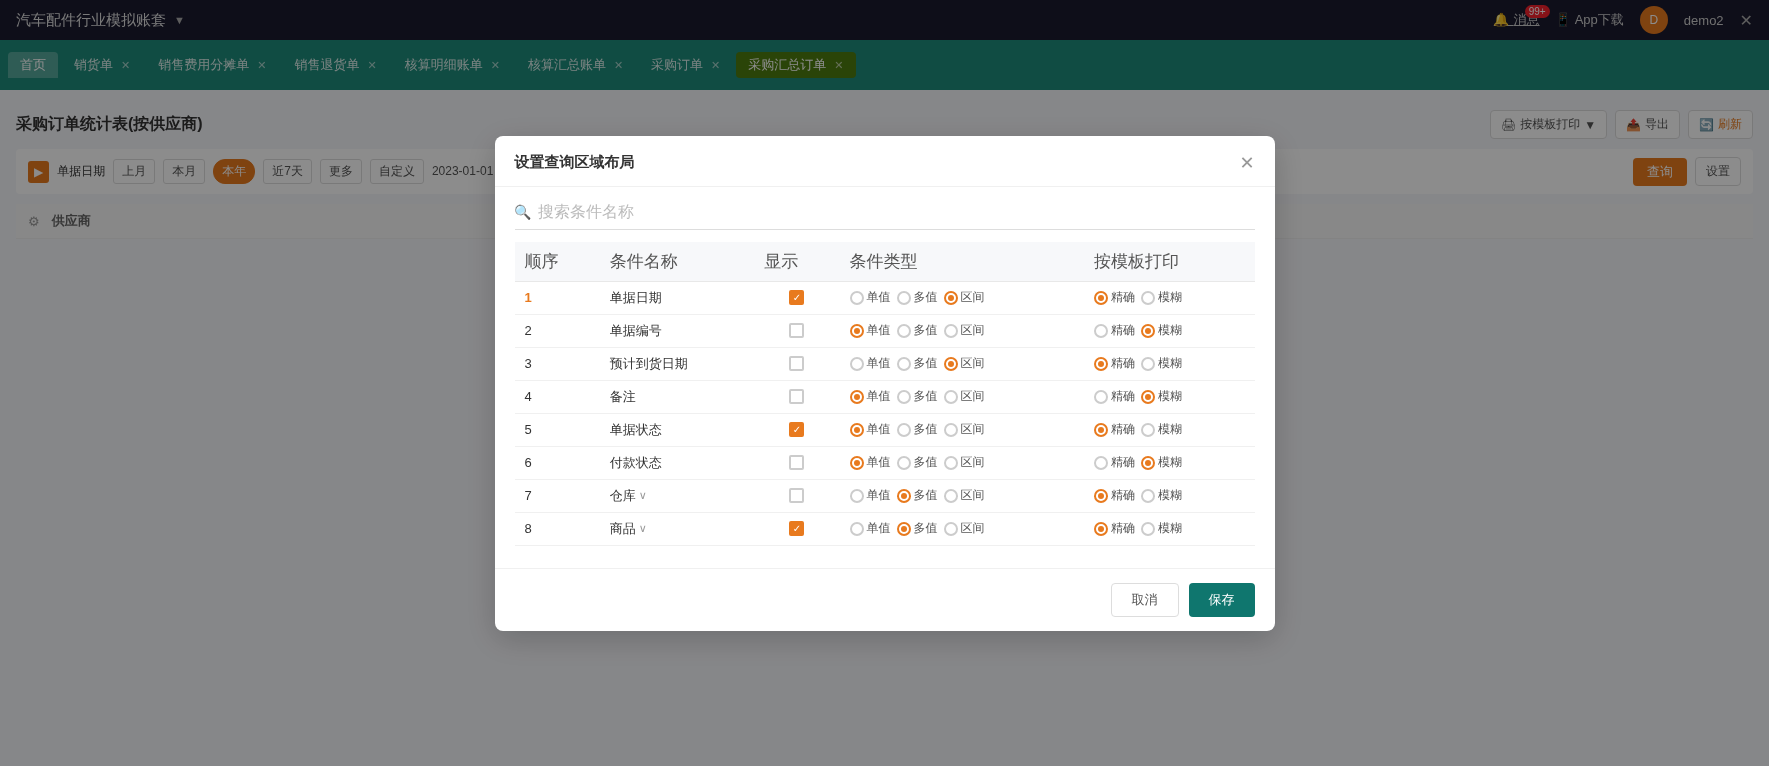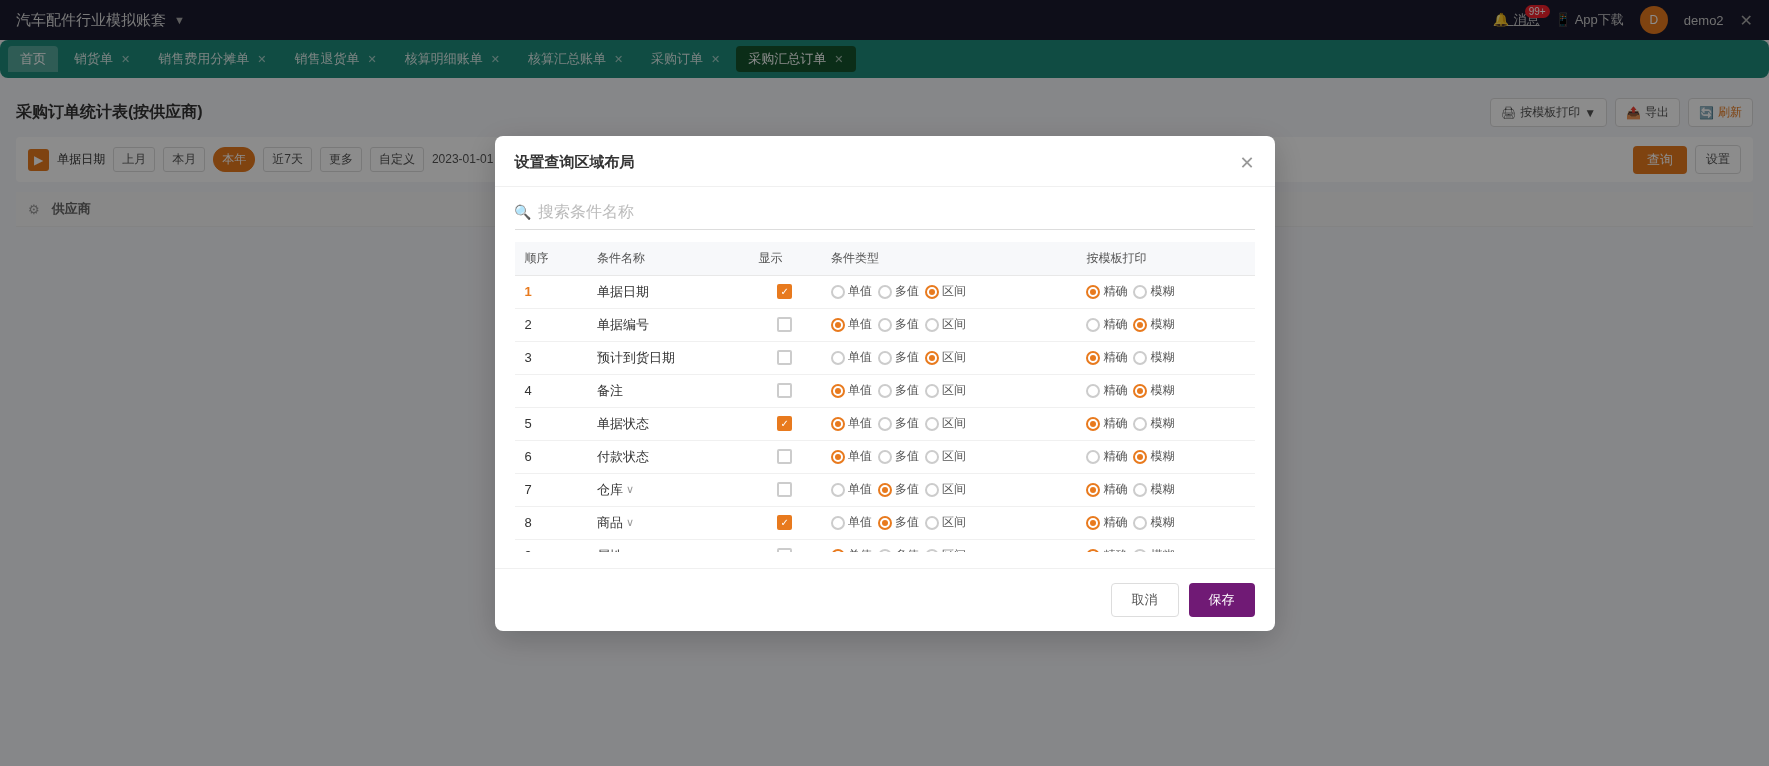--- a/index.html
+++ b/index.html
@@ -21,42 +21,41 @@
     .top-bar-right { display: flex; align-items: center; gap: 16px; font-size: 13px; }
     .top-bar-right .msg-badge { position: relative; cursor: pointer; text-decoration: underline; }
     .badge-red { background: #f5222d; color: white; font-size: 10px; padding: 1px 4px; border-radius: 8px; position: absolute; top: -6px; right: -10px; }
     .top-bar-right .app-download { cursor: pointer; color: #ccc; }
     .top-bar-right .user-avatar { width: 28px; height: 28px; border-radius: 50%; background: #e87a1e; display: flex; align-items: center; justify-content: center; color: white; font-size: 12px; cursor: pointer; }
     .top-bar-right .username { color: #ccc; cursor: pointer; }
     .close-top { color: #aaa; cursor: pointer; font-size: 16px; }
 
     
     .nav-bar {
-      height: 38px;
+      height: 50px;
       background: #1e8b7a;
       display: flex;
       align-items: center;
       padding: 0 8px;
       gap: 4px;
-      border-radius: 8px;
     }
     .nav-tab {
       padding: 4px 12px;
       color: rgba(255,255,255,0.85);
       font-size: 13px;
       cursor: pointer;
       border-radius: 4px 4px 0 0;
       display: flex;
       align-items: center;
       gap: 4px;
       white-space: nowrap;
     }
     .nav-tab.active { background: rgba(255,255,255,0.25); color: white; }
     .nav-tab .close-tab { font-size: 11px; color: rgba(255,255,255,0.6); margin-left: 4px; }
-    .nav-tab.highlighted { background: #14532d; color: white; border-radius: 4px; }
+    .nav-tab.highlighted { background: #4d7c0f; color: white; border-radius: 4px; }
 
     
     .page-area {
       background: #f5f6fa;
       padding: 20px 16px;
       min-height: calc(766px - 78px);
       position: relative;
     }
 
     
@@ -185,21 +184,21 @@
     }
     .config-table thead tr {
       background: #f7f8fa;
     }
     .config-table th {
       padding: 8px 10px;
       text-align: left;
       color: #555;
       font-weight: 500;
       border-bottom: 1px solid #e8e8e8;
-      font-size: 12px;
+      font-size: 17px;
     }
     .config-table td {
       padding: 7px 10px;
       border-bottom: 1px solid #f0f0f0;
       color: #333;
       vertical-align: middle;
     }
 
     
     .radio-group { display: flex; align-items: center; gap: 6px; }
@@ -253,21 +252,21 @@
       padding: 7px 20px;
       border: 1px solid #ddd;
       background: white;
       border-radius: 4px;
       cursor: pointer;
       font-size: 13px;
       color: #555;
     }
     .btn-save {
       padding: 7px 20px;
-      background: #701a75;
+      background: #0f766e;
       color: white;
       border: none;
       border-radius: 4px;
       cursor: pointer;
       font-size: 13px;
       font-weight: 500;
     }
 
     .dropdown-arrow { font-size: 11px; color: #999; }
     .col-name-with-arrow { display: flex; align-items: center; gap: 3px; }

